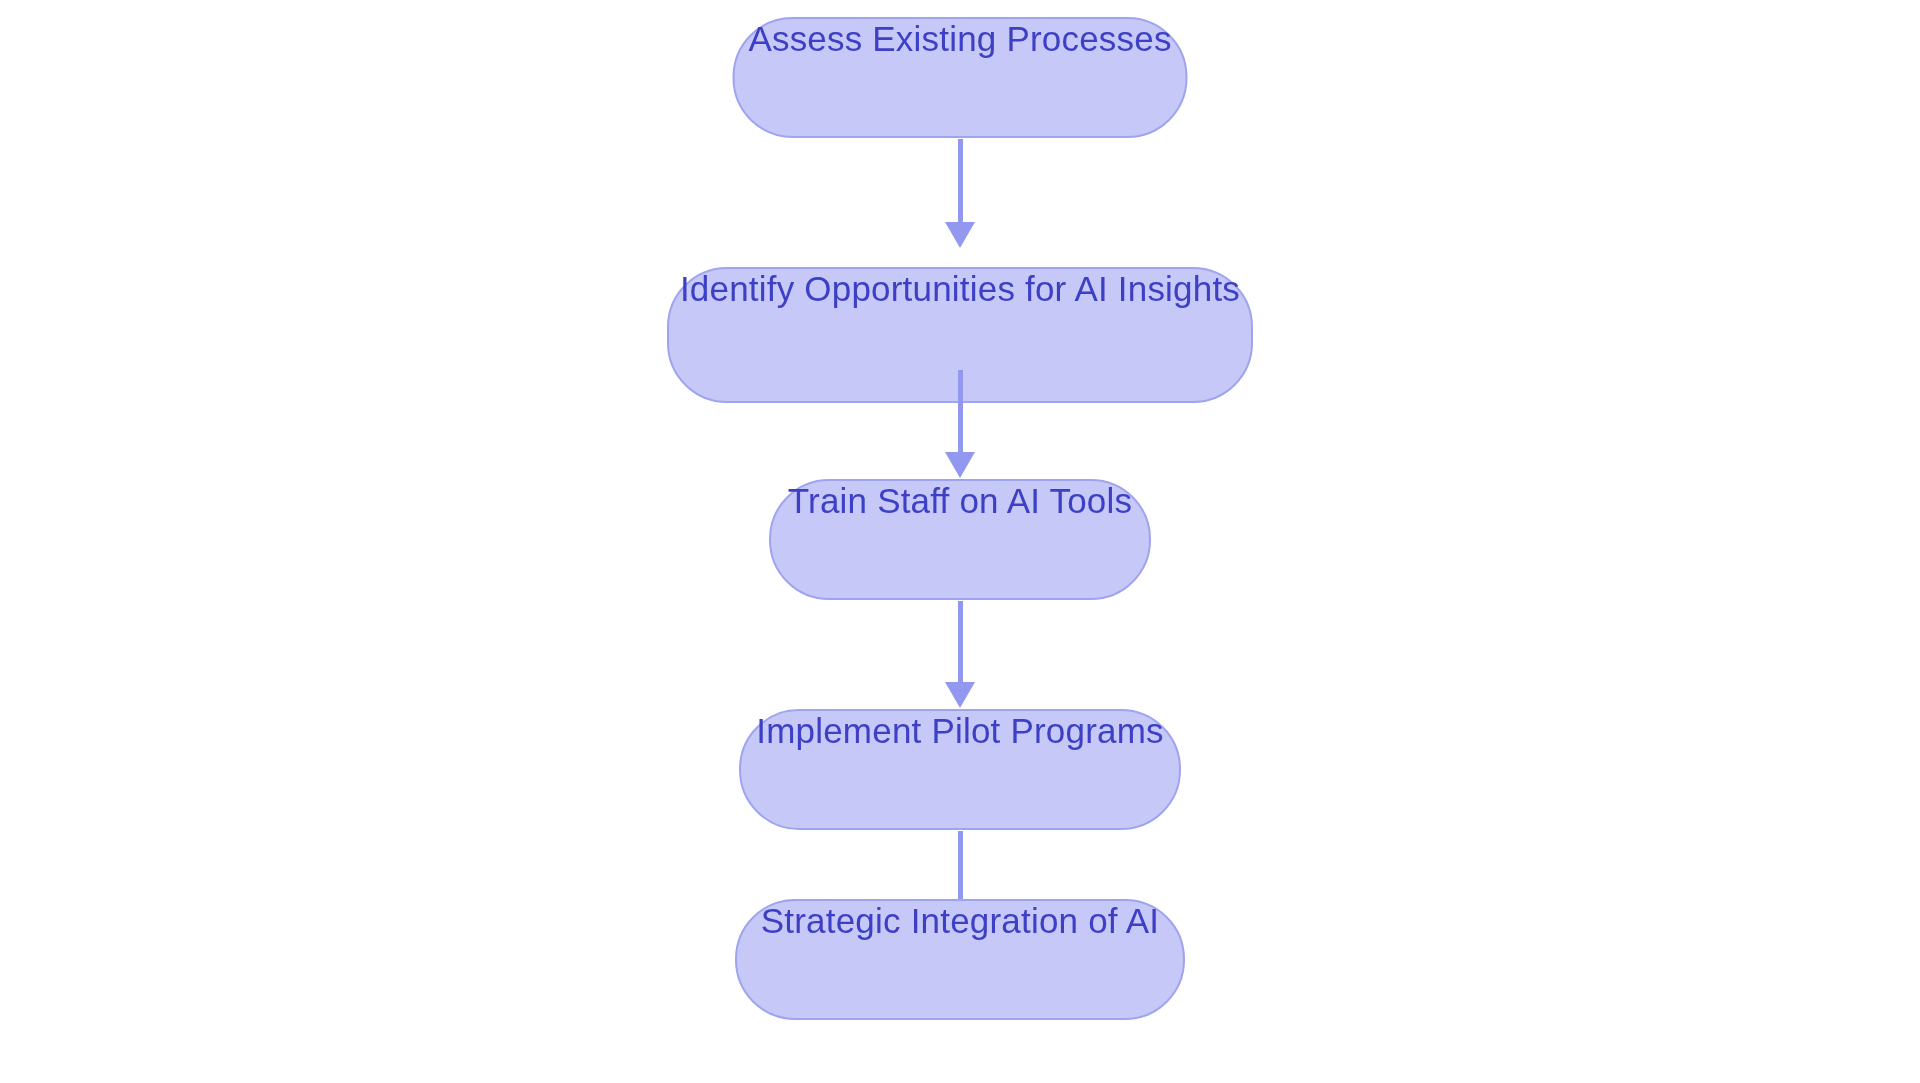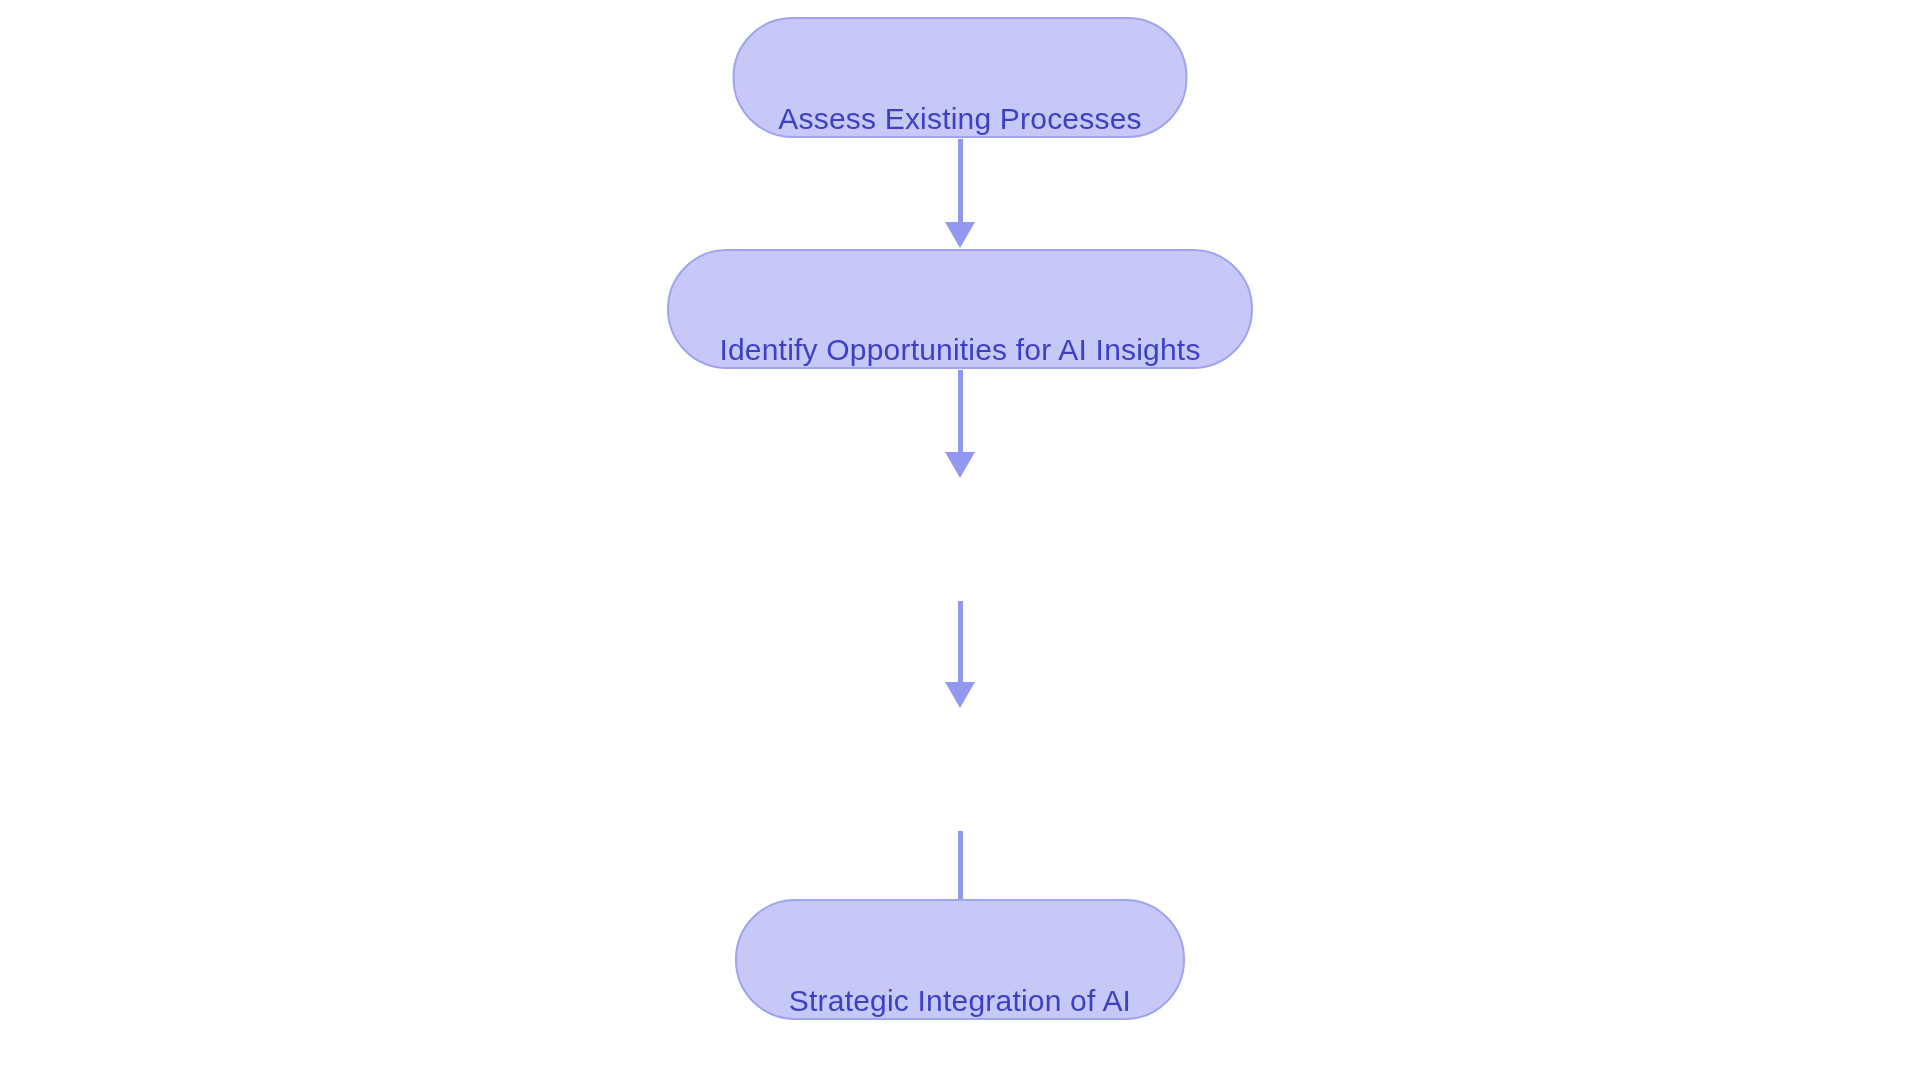--- a/index.html
+++ b/index.html
@@ -24,30 +24,30 @@
   }
   .node {
     position: absolute;
     left: 50%;
     transform: translateX(-50%);
     height: 121px;
     border-radius: 60px;
     background: var(--node-fill);
     border: 2px solid var(--node-border);
     display: flex;
-    align-items: flex-end;
+    align-items: flex-start;
     justify-content: center;
     color: var(--node-text);
-    font-size: 30px;
+    font-size: 35px;
     letter-spacing: 0.2px;
     white-space: nowrap;
     text-align: center;
   }
   .node-1 { top: 17px;  width: 455px; }
-  .node-2 { top: 249px; width: 586px; height: 120px; }
+  .node-2 { top: 267px; width: 586px; height: 136px; }
   .node-3 { top: 479px; width: 382px; }
   .node-4 { top: 709px; width: 442px; }
   .node-5 { top: 899px; width: 450px; }
 
   .arrow {
     position: absolute;
     left: 50%;
     transform: translateX(-50%);
     display: flex;
     flex-direction: column;
@@ -86,26 +86,32 @@
 
   <div class="node node-2">
     <span>Identify Opportunities for AI Insights</span>
   </div>
 
   <div class="arrow arrow-2">
     <div class="shaft"></div>
     <div class="head"></div>
   </div>
 
+  <div class="node node-3">
+    <span>Train Staff on AI Tools</span>
+  </div>
 
   <div class="arrow arrow-3">
     <div class="shaft"></div>
     <div class="head"></div>
   </div>
 
+  <div class="node node-4">
+    <span>Implement Pilot Programs</span>
+  </div>
 
   <div class="arrow arrow-4">
     <div class="shaft"></div>
     <div class="head"></div>
   </div>
 
   <div class="node node-5">
     <span>Strategic Integration of AI</span>
   </div>
 

